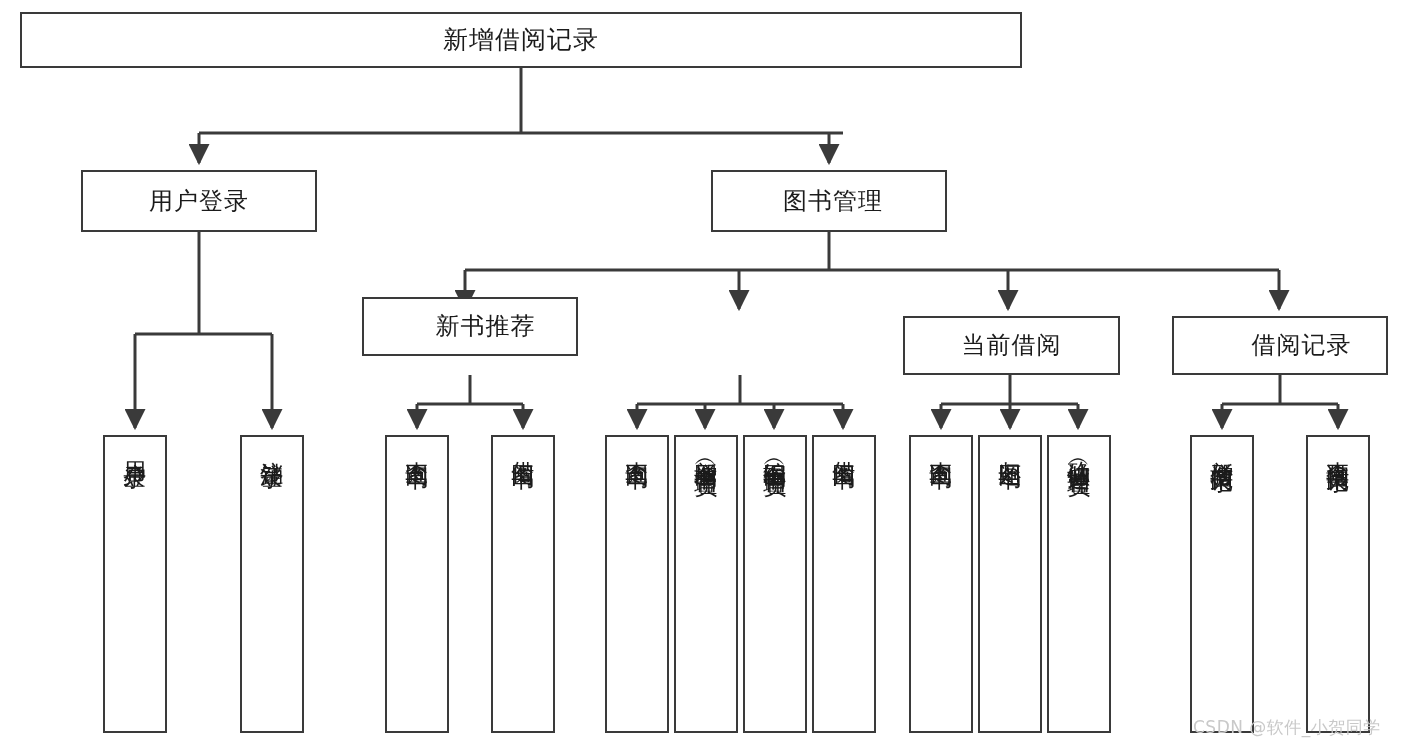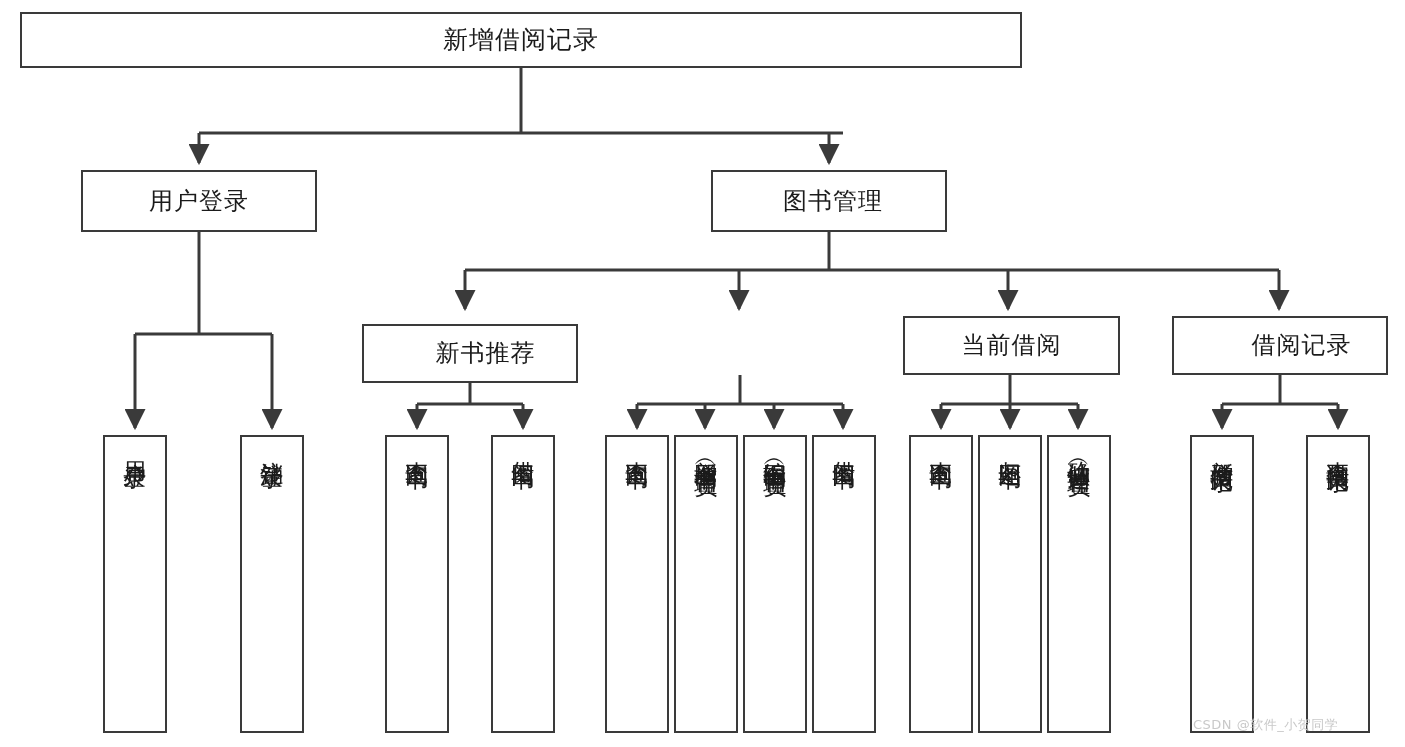--- a/index.html
+++ b/index.html
@@ -55,21 +55,21 @@
     text-orientation: upright;
     font-size: 23px;
     line-height: 1.15;
     letter-spacing: 2px;
     text-align: center;
     white-space: nowrap;
     color: #1b1b1b;
   }
   .watermark {
     position: absolute;
-    font-size: 13px;
+    font-size: 17px;
     color: #c9c9c9;
     letter-spacing: 0.5px;
     white-space: nowrap;
     user-select: none;
   }
 </style>
 </head>
 <body>
 
 <div id="canvas">
@@ -128,21 +128,21 @@
     <span>新增借阅记录</span>
   </div>
 
   <div class="node node-h" style="left:81px; top:170px; width:236px; height:62px;">
     <span>用户登录</span>
   </div>
   <div class="node node-h" style="left:711px; top:170px; width:236px; height:62px;padding-left:8px;">
     <span>图书管理</span>
   </div>
 
-  <div class="node node-h" style="left:362px; top:324px; width:216px; height:59px;padding-left:31px;">
+  <div class="node node-h" style="left:362px; top:297px; width:216px; height:59px;padding-left:31px;">
     <span>新书推荐</span>
   </div>
   <div class="node node-h" style="left:903px; top:316px; width:217px; height:59px;">
     <span>当前借阅</span>
   </div>
   <div class="node node-h" style="left:1172px; top:316px; width:216px; height:59px;padding-left:43px;">
     <span>借阅记录</span>
   </div>
 
   <div class="node node-v" style="left:103px; top:435px; width:64px; height:298px;">

